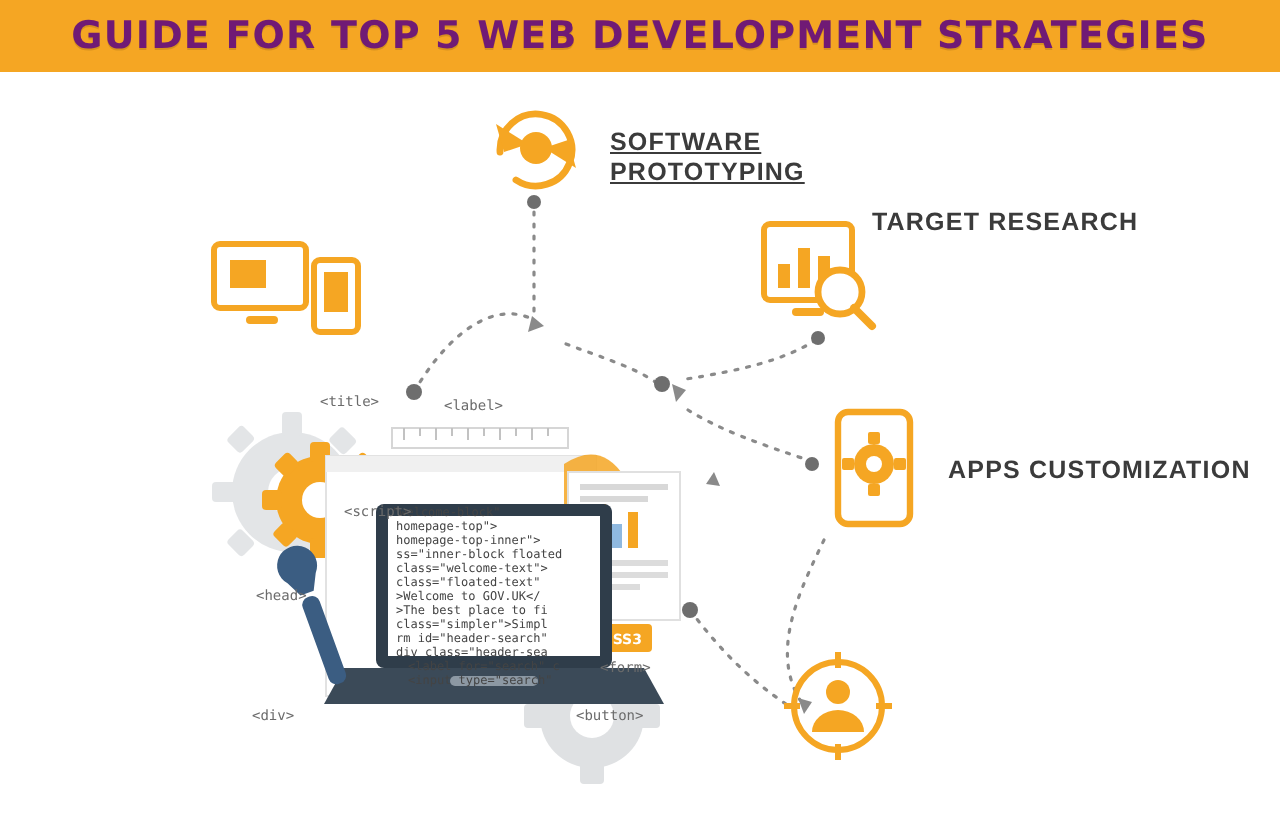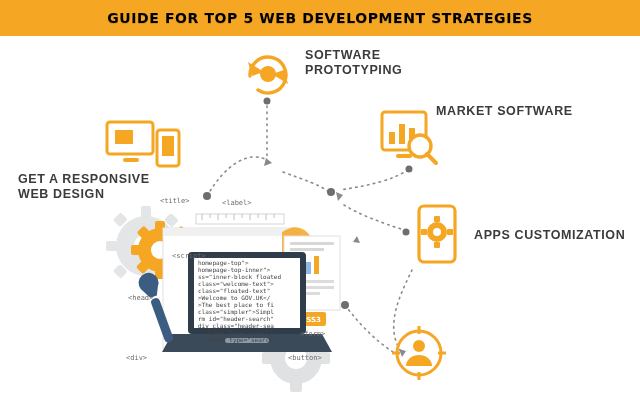--- a/index.html
+++ b/index.html
@@ -13,23 +13,23 @@
 
   
   .titlebar{
     position:absolute;left:0;top:0;width:640px;height:36px;
     background:#f5a623;
     display:flex;align-items:center;justify-content:center;
   }
   .titlebar .title{
     font-family:"DejaVu Sans", sans-serif;
     font-weight:bold;
-    font-size:14px;
+    font-size:19px;
     letter-spacing:0.6px;
-    color:#000000;
+    color:#701a75;
     text-shadow:0 1px 0 rgba(0,0,0,.12);
     white-space:nowrap;
   }
 
   
   .lbl{
     position:absolute;
     color:#3b3b3b;
     font-weight:bold;
     font-size:12.5px;
@@ -269,24 +269,22 @@
   <svg class="icon" style="left:392px;top:326px;width:54px;height:54px" viewBox="0 0 54 54">
     <circle cx="27" cy="27" r="22" fill="none" stroke="#f5a623" stroke-width="3"></circle>
     <circle cx="27" cy="20" r="6" fill="#f5a623"></circle>
     <path d="M14,40 a13,11 0 0,1 26,0 z" fill="#f5a623"></path>
     <line x1="27" y1="0" x2="27" y2="8" stroke="#f5a623" stroke-width="3"></line>
     <line x1="27" y1="46" x2="27" y2="54" stroke="#f5a623" stroke-width="3"></line>
     <line x1="0" y1="27" x2="8" y2="27" stroke="#f5a623" stroke-width="3"></line>
     <line x1="46" y1="27" x2="54" y2="27" stroke="#f5a623" stroke-width="3"></line>
   </svg>
 
-  <div class="lbl left" style="left:18px;top:172px;width:150px;">GET A RESPONSIVE
-WEB DESIGN</div>
-
-  <div class="lbl left" style="left:305px;top:48px;width:150px;">SOFTWARE
+
+  <div class="lbl left" style="left:305px;top:64px;width:150px;text-decoration:underline;">SOFTWARE
 PROTOTYPING</div>
 
-  <div class="lbl left" style="left:436px;top:104px;width:180px;">MARKET SOFTWARE</div>
+  <div class="lbl left" style="left:436px;top:104px;width:180px;">TARGET RESEARCH</div>
 
   <div class="lbl left" style="left:474px;top:228px;width:170px;">APPS CUSTOMIZATION</div>
 
 
 </div>
 
 </body></html>

